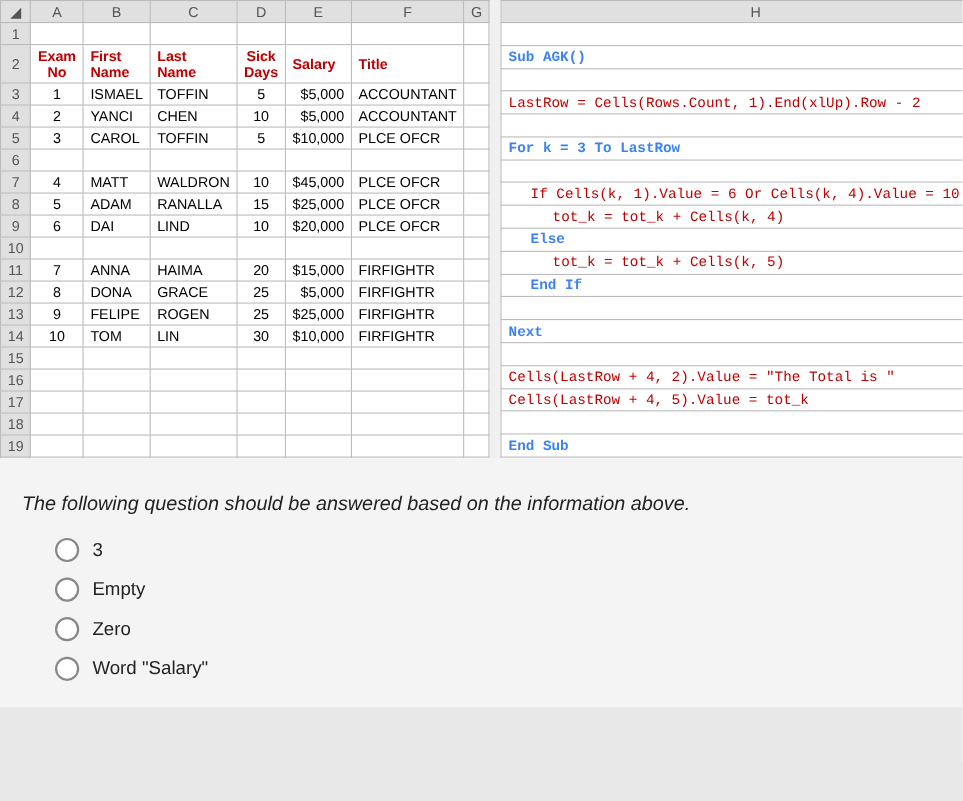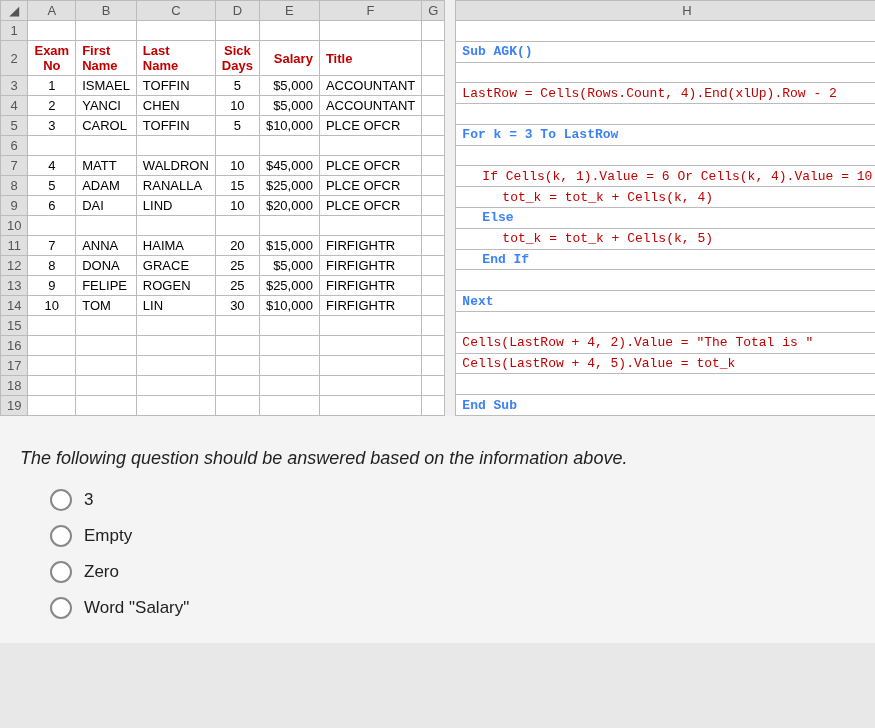--- a/index.html
+++ b/index.html
@@ -132,21 +132,21 @@
           <td class="col-e"></td>
           <td class="col-f"></td>
           <td></td>
         </tr>
         <tr>
           <td class="row-header" rowspan="1">2</td>
           <td class="col-a red-bold">Exam<br>No</td>
           <td class="col-b red-bold">First<br>Name</td>
           <td class="col-c red-bold">Last<br>Name</td>
           <td class="col-d red-bold">Sick<br>Days</td>
-          <td class="col-e red-bold" style="text-align:right">Salary</td>
+          <td class="col-e red-bold" style="text-align:left">Salary</td>
           <td class="col-f red-bold">Title</td>
           <td></td>
         </tr>
         <tr>
           <td class="row-header">3</td>
           <td class="col-a">1</td>
           <td class="col-b">ISMAEL</td>
           <td class="col-c">TOFFIN</td>
           <td class="col-d">5</td>
           <td class="col-e">$5,000</td>
@@ -326,21 +326,21 @@
         <tr>
           <td class="col-h">&nbsp;</td>
         </tr>
         <tr>
           <td class="col-h"><span class="code-blue">Sub AGK()</span></td>
         </tr>
         <tr>
           <td class="col-h">&nbsp;</td>
         </tr>
         <tr>
-          <td class="col-h"><span class="code-red">LastRow = Cells(Rows.Count, 4).End(xlUp).Row - 2</span></td>
+          <td class="col-h"><span class="code-red">LastRow = Cells(Rows.Count, 1).End(xlUp).Row - 2</span></td>
         </tr>
         <tr>
           <td class="col-h">&nbsp;</td>
         </tr>
         <tr>
           <td class="col-h"><span class="code-blue">For k = 3 To LastRow</span></td>
         </tr>
         <tr>
           <td class="col-h">&nbsp;</td>
         </tr>

